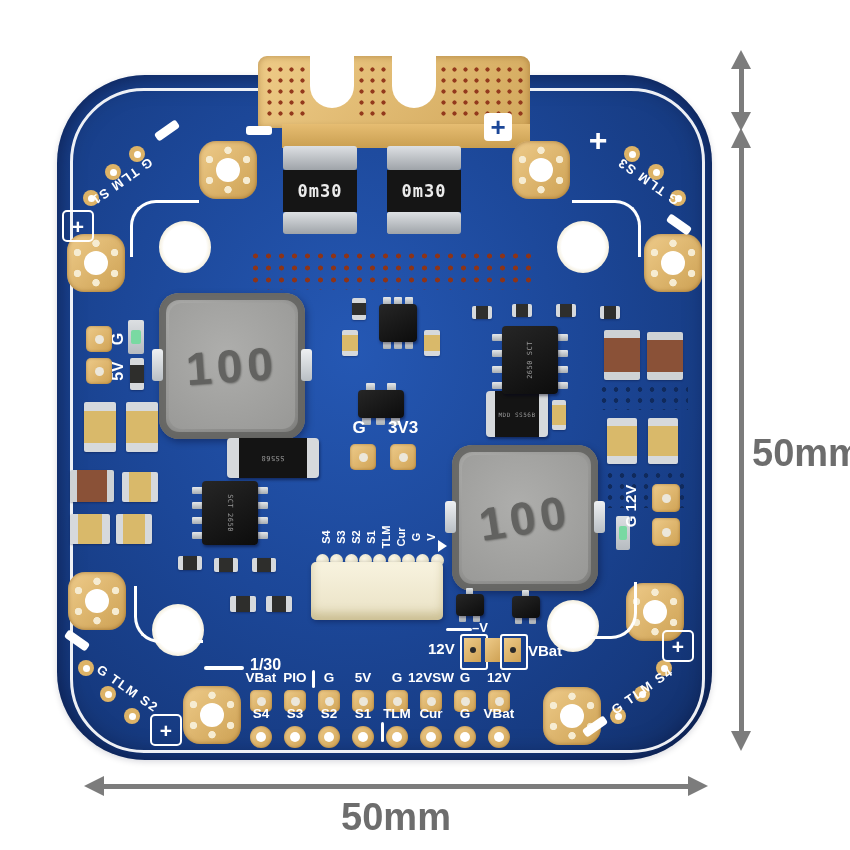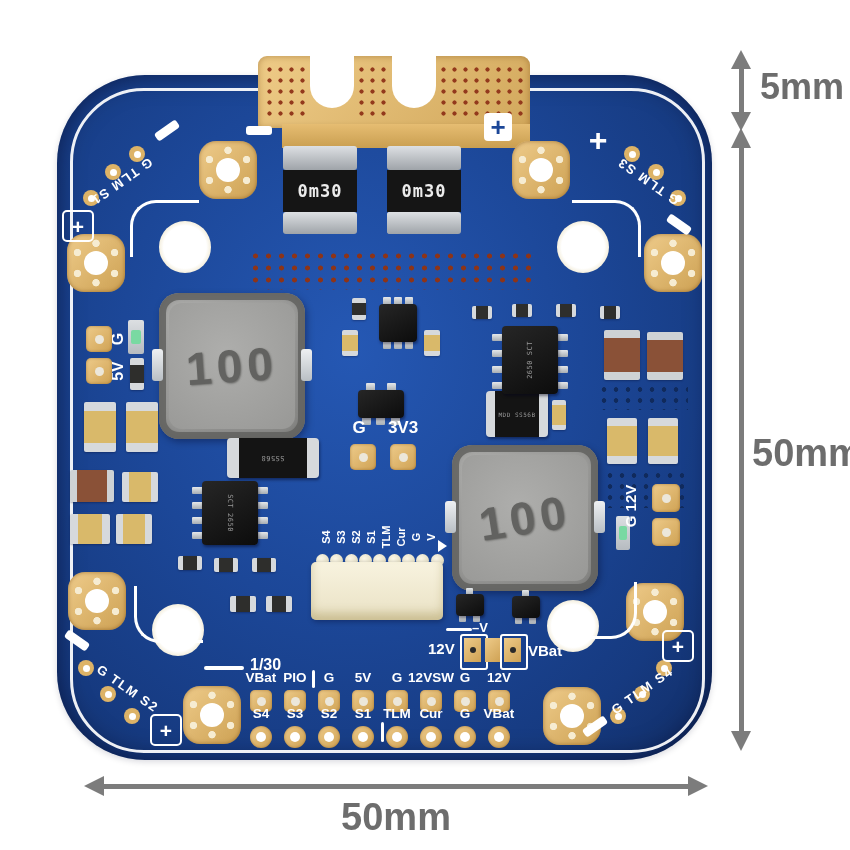--- a/index.html
+++ b/index.html
@@ -391,21 +391,20 @@
   <div class="abs cross-box flex" style="left:662px;top:630px;width:28px;height:28px;">
       <span>+</span>
     </div>
   <div class="abs dash" style="left:582px;top:722px;width:26px;height:9px;transform:rotate(-35deg);"></div>
   <div class="abs hole" style="left:547px;top:600px;width:52px;height:52px;"></div>
   <div class="arc" style="left:568px;top:582px;width:66px;height:54px;border-bottom-width:3px;border-right-width:3px;border-radius:0 0 26px 0;"></div>
 
   <div class="abs dim-line" style="left:739px;top:64px;width:5px;height:54px;"></div>
   <div class="tri" style="left:731px;top:50px;border-left:10px solid transparent;border-right:10px solid transparent;border-bottom:19px solid #7c7c7c;"></div>
   <div class="tri" style="left:731px;top:112px;border-left:10px solid transparent;border-right:10px solid transparent;border-top:19px solid #7c7c7c;"></div>
-  <div class="abs dim-lbl" style="left:760px;top:66px;font-size:36px;"><span>5mm</span></div>
 
   <div class="abs dim-line" style="left:739px;top:146px;width:5px;height:586px;"></div>
   <div class="tri" style="left:731px;top:128px;border-left:10px solid transparent;border-right:10px solid transparent;border-bottom:20px solid #7c7c7c;"></div>
   <div class="tri" style="left:731px;top:731px;border-left:10px solid transparent;border-right:10px solid transparent;border-top:20px solid #7c7c7c;"></div>
   <div class="abs dim-lbl" style="left:752px;top:432px;font-size:38px;"><span>50mm</span></div>
 
   <div class="abs dim-line" style="left:102px;top:784px;width:588px;height:5px;"></div>
   <div class="tri" style="left:84px;top:776px;border-top:10px solid transparent;border-bottom:10px solid transparent;border-right:20px solid #7c7c7c;"></div>
   <div class="tri" style="left:688px;top:776px;border-top:10px solid transparent;border-bottom:10px solid transparent;border-left:20px solid #7c7c7c;"></div>
   <div class="abs dim-lbl" style="left:88px;top:796px;width:616px;text-align:center;font-size:38px;"><span>50mm</span></div>

